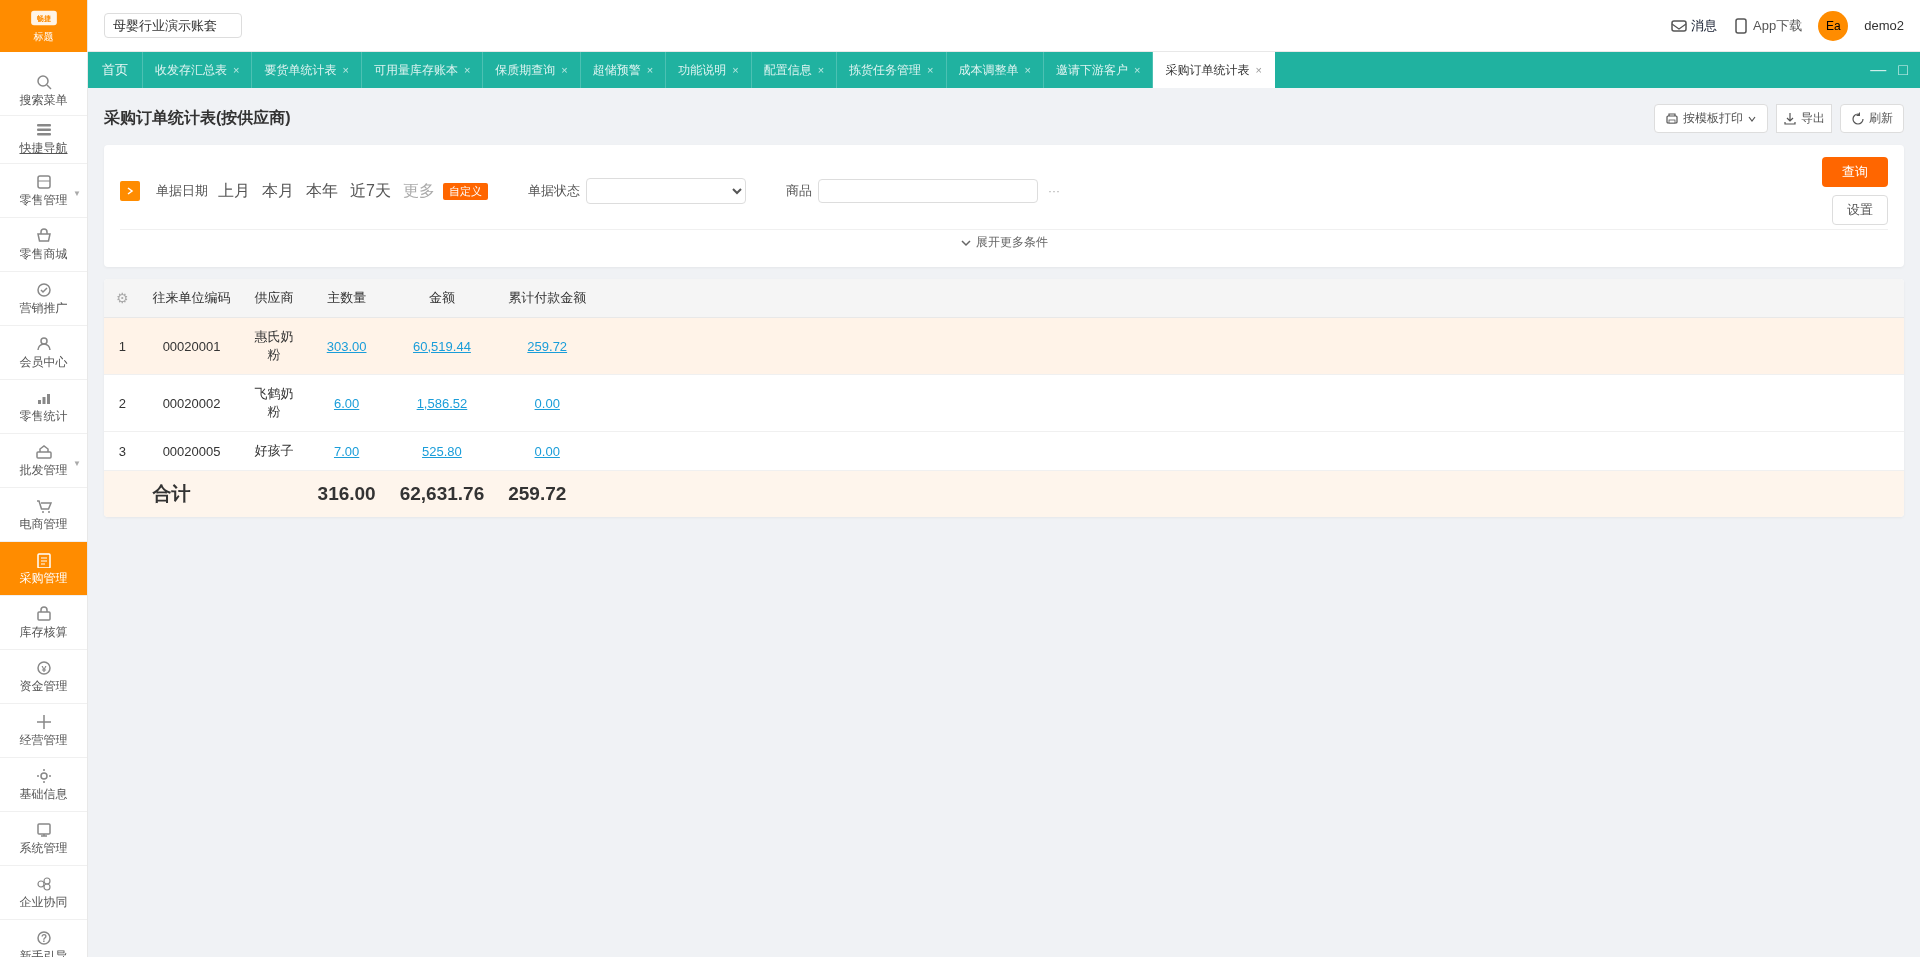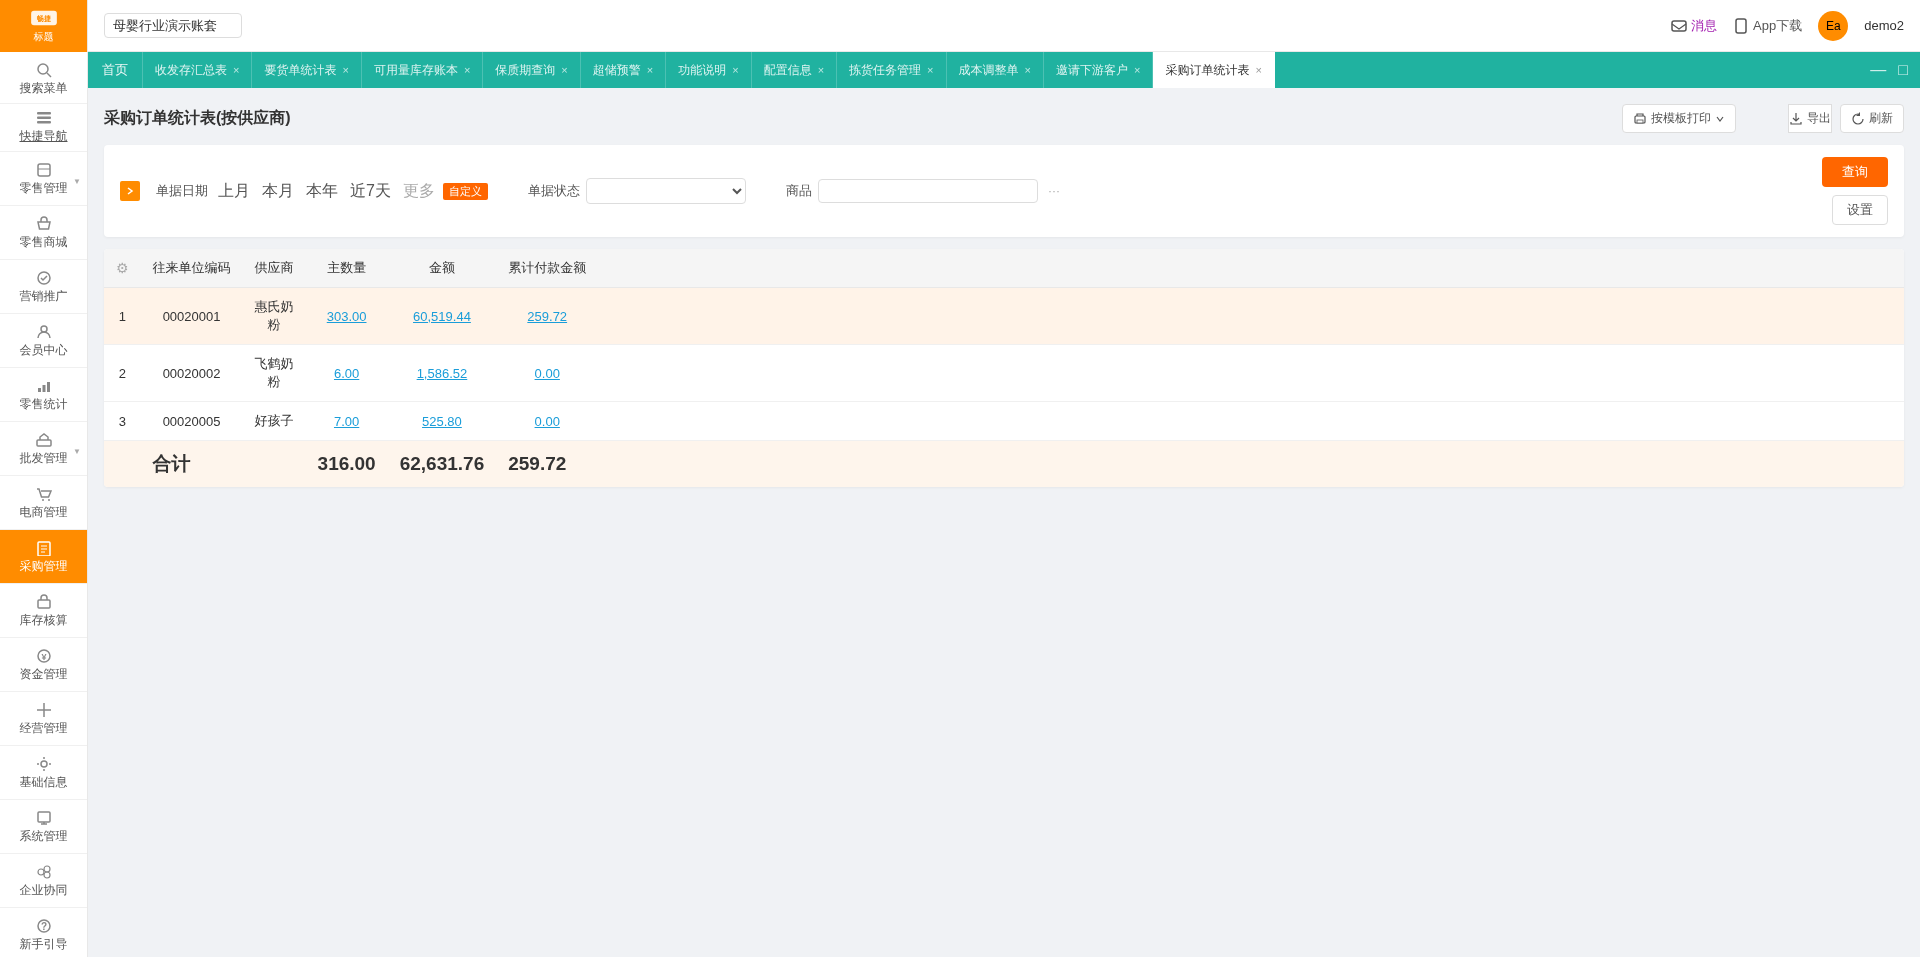--- a/index.html
+++ b/index.html
@@ -3,39 +3,39 @@
   <meta charset="utf-8">
   <style>
     * { box-sizing: border-box; margin: 0; padding: 0; }
     body { font-family: 'Microsoft YaHei', Arial, sans-serif; font-size: 13px; background: #f5f5f5; display: flex; height: 957px; overflow: hidden; }
 
     
     .sidebar { width: 88px; background: #fff; border-right: 1px solid #e8e8e8; display: flex; flex-direction: column; align-items: center; padding-top: 0; flex-shrink: 0; }
     .logo-area { width: 100%; background: #ff8c00; display: flex; flex-direction: column; align-items: center; justify-content: center; padding: 8px 0; height: 52px; }
     .logo-icon { width: 36px; height: 28px; }
     .logo-text { color: #fff; font-size: 10px; margin-top: 2px; }
-    .sidebar-search { width: 100%; padding: 10px 4px 6px; display: flex; flex-direction: column; align-items: center; border-bottom: 1px solid #f0f0f0; cursor: pointer; }
+    .sidebar-search { width: 100%; padding: 10px 4px 6px; display: flex; flex-direction: column; align-items: center; border-bottom: 1px solid #f0f0f0; cursor: pointer; margin-top: 12px; }
     .sidebar-search span { font-size: 12px; color: #555; margin-top: 2px; }
     .sidebar-nav { width: 100%; padding: 6px 0; display: flex; flex-direction: column; align-items: center; border-bottom: 1px solid #f0f0f0; cursor: pointer; }
     .sidebar-nav span { font-size: 12px; color: #555; margin-top: 2px; text-decoration: underline; }
     .sidebar-item { width: 100%; display: flex; flex-direction: column; align-items: center; padding: 10px 0 8px; cursor: pointer; border-bottom: 1px solid #f0f0f0; position: relative; }
     .sidebar-item span { font-size: 12px; color: #555; margin-top: 2px; }
     .sidebar-item.active { background: #ff8c00; }
     .sidebar-item.active span { color: #fff; }
     .sidebar-item .arrow { font-size: 8px; color: #aaa; position: absolute; right: 6px; top: 50%; transform: translateY(-50%); }
 
     
     .main { flex: 1; display: flex; flex-direction: column; overflow: hidden; }
 
     
     .topbar { height: 52px; background: #fff; border-bottom: 1px solid #e8e8e8; display: flex; align-items: center; padding: 0 16px; justify-content: space-between; }
     .topbar-left { display: flex; align-items: center; gap: 8px; }
     .topbar-select { border: 1px solid #ddd; border-radius: 4px; padding: 4px 24px 4px 8px; font-size: 13px; color: #333; background: #fff; appearance: none; cursor: pointer; }
     .topbar-right { display: flex; align-items: center; gap: 16px; }
-    .topbar-msg { display: flex; align-items: center; gap: 4px; color: #a21caf; font-size: 13px; cursor: pointer; padding-left: 48px; }
+    .topbar-msg { display: flex; align-items: center; gap: 4px; color: #0f172a; font-size: 13px; cursor: pointer; padding-left: 48px; }
     .topbar-app { display: flex; align-items: center; gap: 4px; color: #555; font-size: 13px; cursor: pointer; }
     .avatar { width: 30px; height: 30px; border-radius: 50%; background: #ff8c00; display: flex; align-items: center; justify-content: center; color: #000000; font-size: 12px; cursor: pointer; }
     .username { font-size: 13px; color: #333; cursor: pointer; }
 
     
     .tabbar { background: #20b2a0; display: flex; align-items: center; height: 36px; overflow-x: auto; flex-shrink: 0; }
     .tabbar::-webkit-scrollbar { height: 3px; }
     .tab { display: flex; align-items: center; padding: 0 12px; height: 36px; font-size: 12px; color: rgba(255,255,255,0.85); cursor: pointer; white-space: nowrap; border-right: 1px solid rgba(255,255,255,0.2); position: relative; flex-shrink: 0; }
     .tab.active { background: #fff; color: #333; }
     .tab-close { margin-left: 6px; font-size: 11px; color: rgba(255,255,255,0.7); cursor: pointer; }
@@ -45,21 +45,21 @@
     .tab-action-btn { color: rgba(255,255,255,0.8); font-size: 16px; cursor: pointer; padding: 2px 4px; }
 
     
     .content { flex: 1; overflow-y: auto; padding: 16px; background: #f0f2f5; }
 
     
     .page-header { display: flex; align-items: center; justify-content: space-between; margin-bottom: 12px; }
     .page-title { font-size: 16px; font-weight: bold; color: #333; }
     .page-actions { display: flex; align-items: center; gap: 8px; }
     .btn-print { display: flex; align-items: center; gap: 4px; border: 1px solid #ddd; background: #fff; border-radius: 4px; padding: 5px 10px; font-size: 12px; color: #555; cursor: pointer; }
-    .btn-export { display: flex; align-items: center; gap: 4px; border: 1px solid #ddd; background: #fff; border-radius: 0; padding: 5px 0; font-size: 12px; color: #555; cursor: pointer; margin-left: 44px; }
+    .btn-export { display: flex; align-items: center; gap: 4px; border: 1px solid #ddd; background: #fff; border-radius: 0; padding: 5px 6px; font-size: 12px; color: #555; cursor: pointer; }
     .btn-refresh { display: flex; align-items: center; gap: 4px; border: 1px solid #ddd; background: #fff; border-radius: 4px; padding: 5px 10px; font-size: 12px; color: #555; cursor: pointer; }
 
     
     .filter-panel { background: #fff; border-radius: 4px; padding: 12px 16px; margin-bottom: 12px; box-shadow: 0 1px 3px rgba(0,0,0,0.05); }
     .filter-row { display: flex; align-items: center; gap: 16px; flex-wrap: wrap; }
     .filter-toggle { width: 20px; height: 20px; background: #ff8c00; border-radius: 2px; display: flex; align-items: center; justify-content: center; cursor: pointer; color: #fff; font-size: 12px; flex-shrink: 0; }
     .filter-item { display: flex; align-items: center; gap: 6px; }
     .filter-label { color: #555; font-size: 13px; white-space: nowrap; }
     .date-shortcuts { display: flex; align-items: center; gap: 4px; }
     .date-shortcut { font-size: 16px; color: #555; cursor: pointer; padding: 1px 4px; }
@@ -399,20 +399,26 @@
           <input class="filter-input" style="width: 220px;">
           <span style="color:#aaa; font-size:12px; margin-left:4px; cursor:pointer;">···</span>
         </div>
 
         <div class="filter-actions">
           <button class="btn-query">查询</button>
           <button class="btn-setting">设置</button>
         </div>
       </div>
 
+      <div class="expand-more">
+        <svg width="12" height="12" viewBox="0 0 12 12">
+            <path d="M2 4l4 4 4-4" stroke="#666" stroke-width="1.5" fill="none"></path>
+          </svg>
+        <span>展开更多条件</span>
+      </div>
     </div>
 
     <div class="table-container">
       <table>
         <thead>
           <tr>
             <th class="settings-col">
               <span class="settings-icon">⚙</span>
             </th>
             <th>往来单位编码</th>

